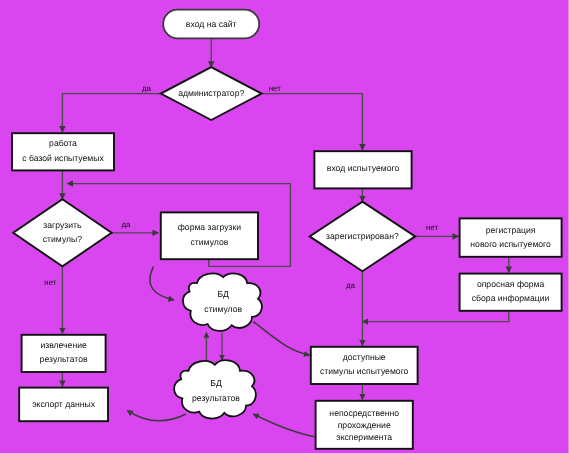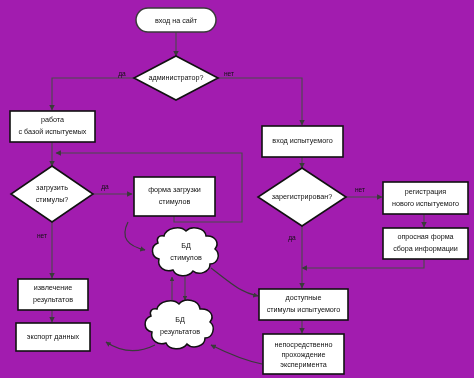--- a/index.html
+++ b/index.html
@@ -5,21 +5,21 @@
 <style>
   html, body {
     margin: 0;
     padding: 0;
     background: #ffffff;
   }
   #chart-root {
     position: relative;
     width: 474px;
     height: 378px;
-    background: #a21caf;
+    background: #d946ef;
     overflow: hidden;
     font-family: "Liberation Sans", "DejaVu Sans", sans-serif;
   }
   #flow-svg {
     position: absolute;
     left: 0;
     top: 0;
     width: 474px;
     height: 378px;
   }

